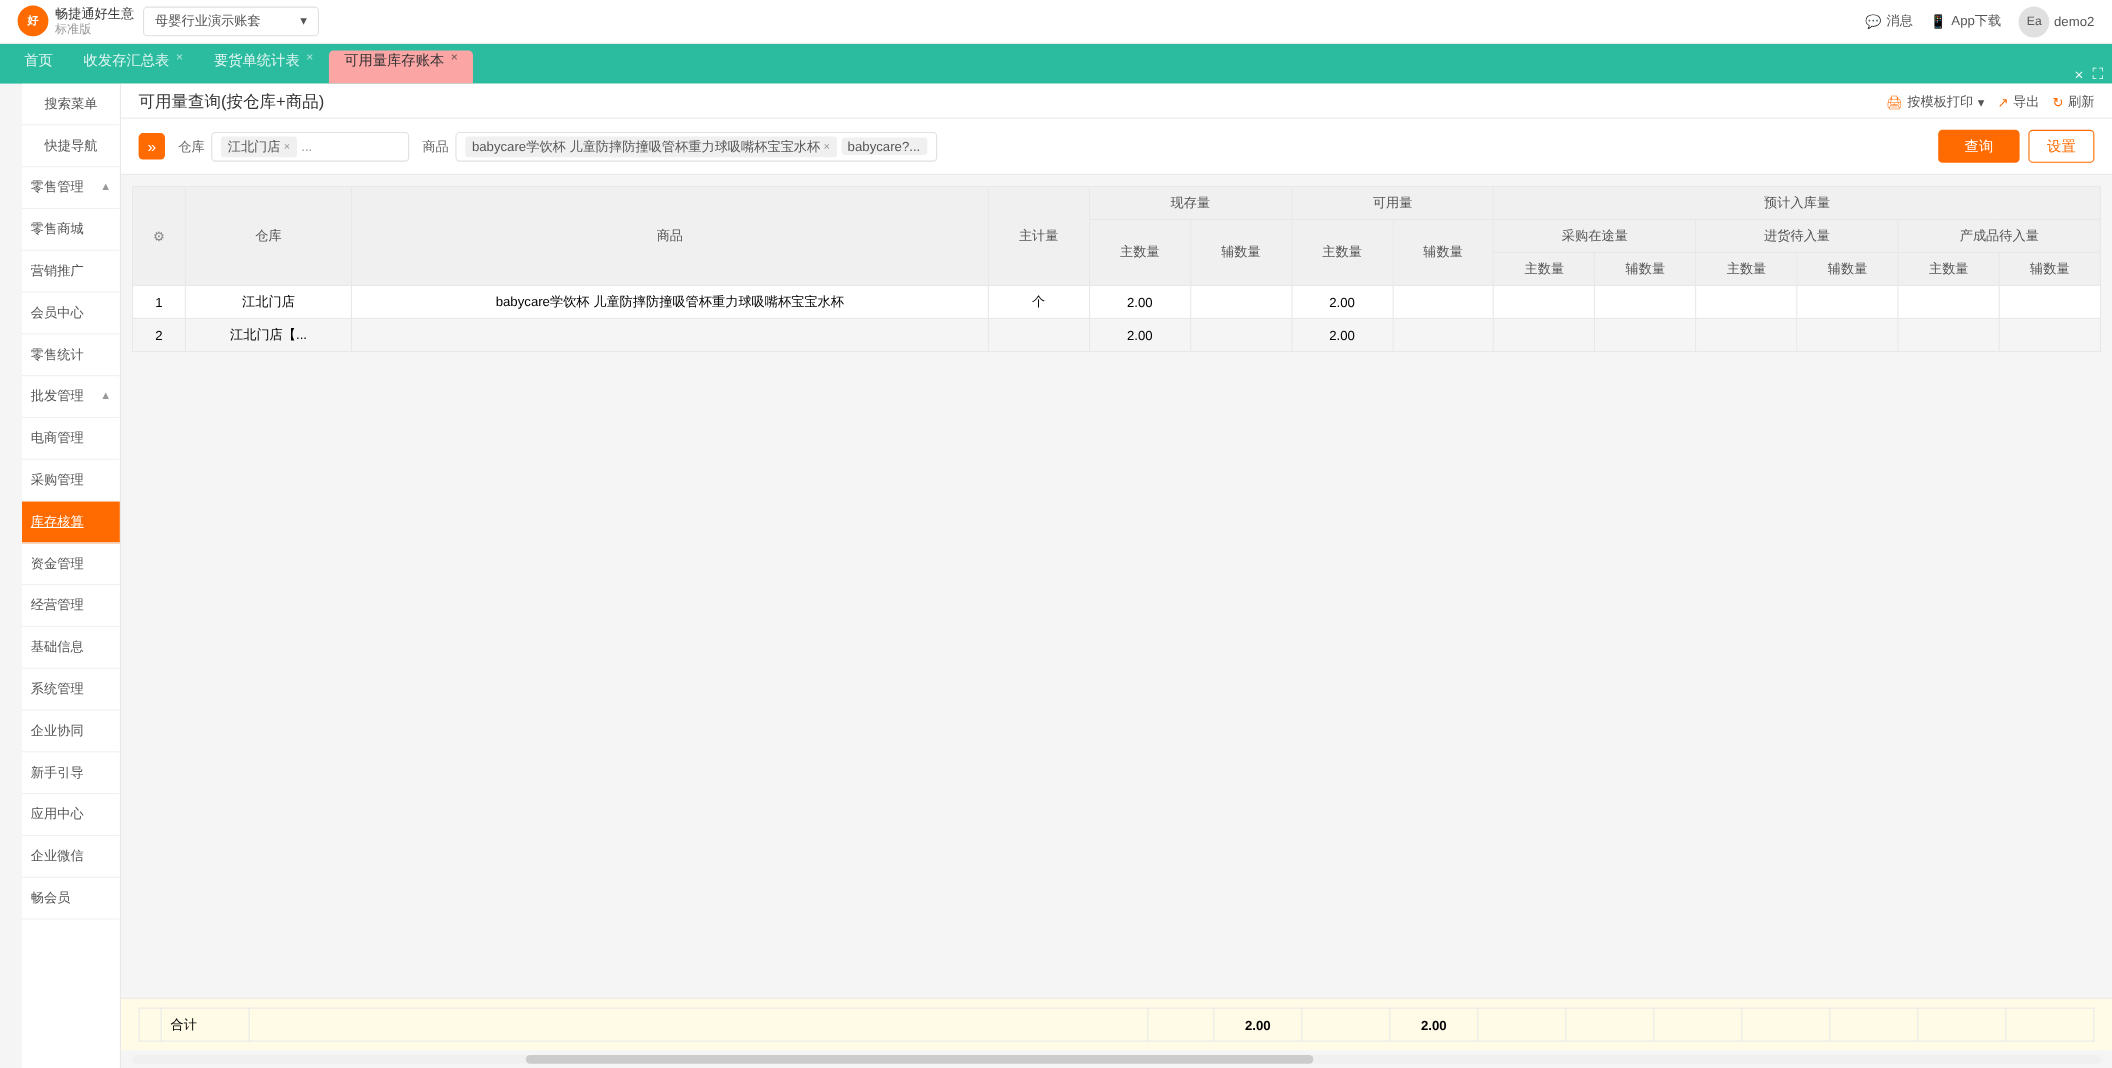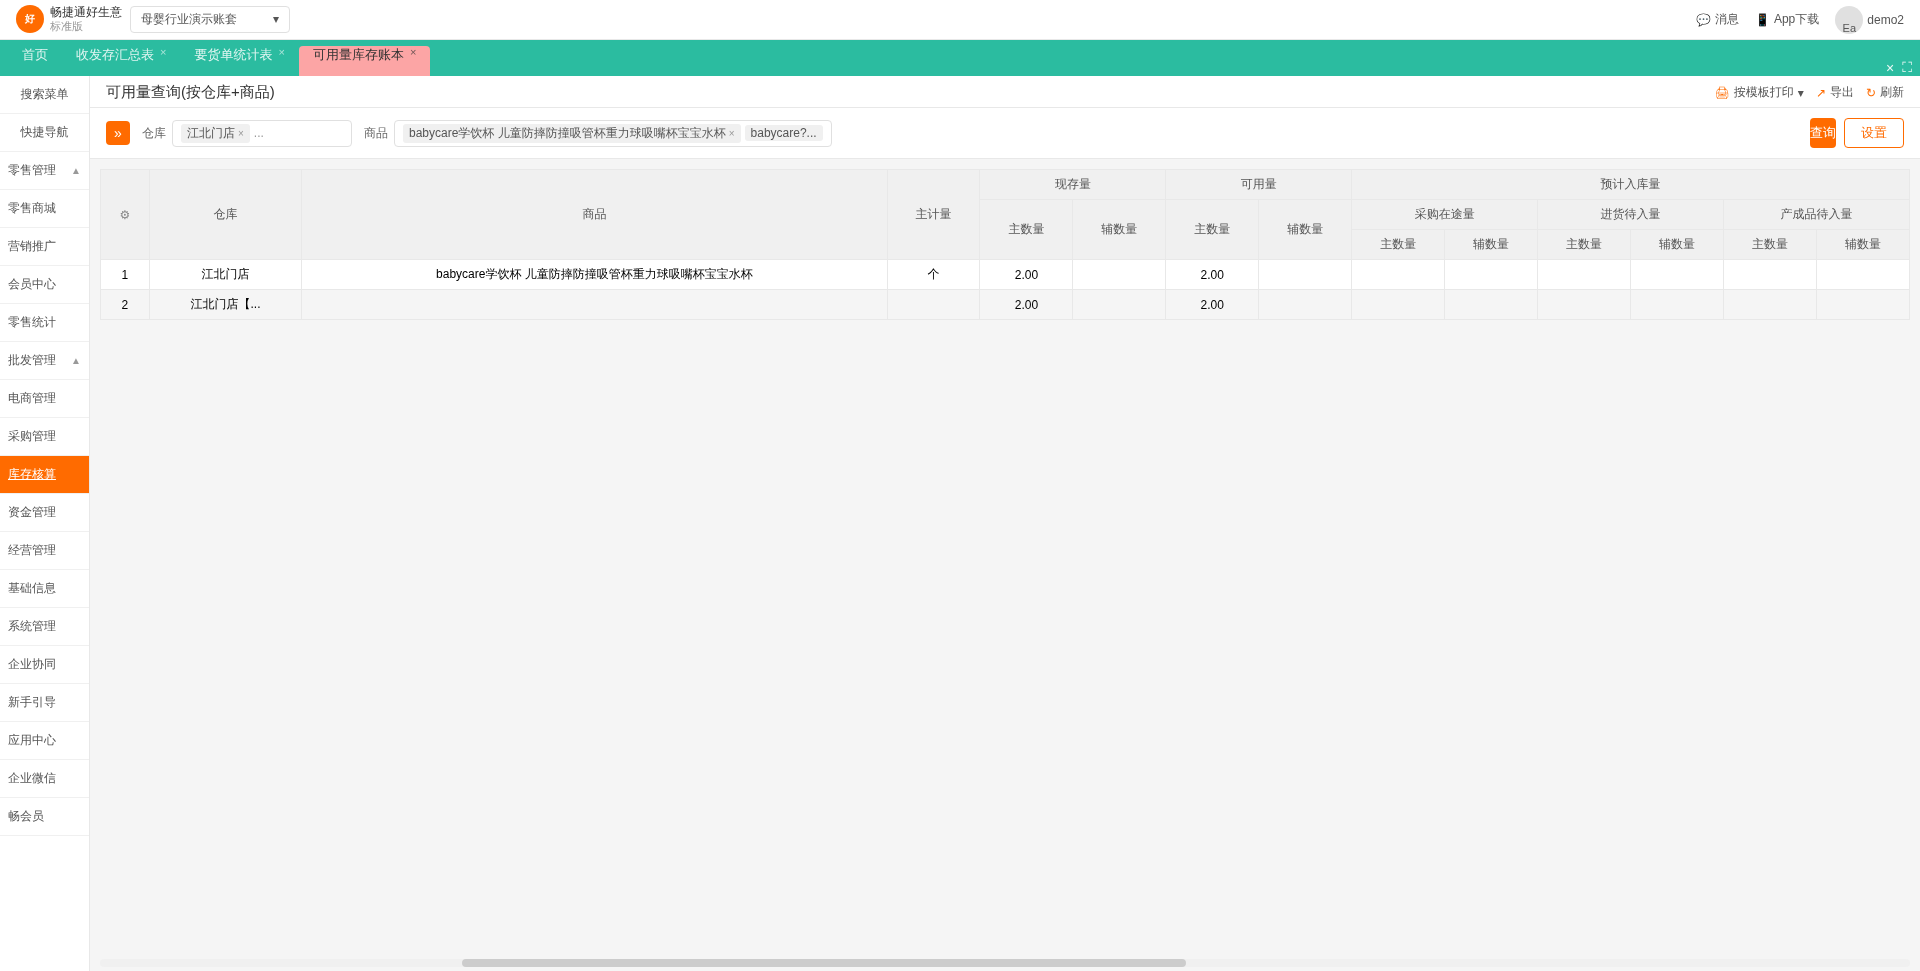--- a/index.html
+++ b/index.html
@@ -17,21 +17,21 @@
       flex-shrink: 0;
     }
     .top-bar-left { display: flex; align-items: center; gap: 8px; }
     .logo-area { display: flex; align-items: center; gap: 6px; }
     .logo-icon { width: 28px; height: 28px; background: #ff6b00; border-radius: 50%; display: flex; align-items: center; justify-content: center; color: white; font-size: 10px; font-weight: bold; }
     .brand-text { font-size: 12px; color: #333; line-height: 1.2; }
     .brand-sub { font-size: 11px; color: #999; }
     .industry-selector { display: flex; align-items: center; gap: 4px; padding: 4px 10px; border: 1px solid #e0e0e0; border-radius: 4px; cursor: pointer; background: #fff; font-size: 12px; color: #555; min-width: 160px; justify-content: space-between; }
     .top-bar-right { display: flex; align-items: center; gap: 16px; }
     .top-btn { display: flex; align-items: center; gap: 4px; font-size: 12px; color: #555; cursor: pointer; }
-    .user-avatar { width: 28px; height: 28px; border-radius: 50%; background: #e0e0e0; overflow: hidden; display: flex; align-items: flex-end; justify-content: center; font-size: 11px; color: #555; }
+    .user-avatar { width: 28px; height: 28px; border-radius: 50%; background: #e0e0e0; overflow: hidden; display: flex; align-items: center; justify-content: center; font-size: 11px; color: #555; }
 
     
     .tab-bar {
       height: 36px;
       background: #2bbca0;
       display: flex;
       align-items: flex-end;
       padding: 0 8px;
       flex-shrink: 0;
     }
@@ -60,20 +60,21 @@
 
     
     .sidebar {
       width: 90px;
       background: #fff;
       border-right: 1px solid #e8e8e8;
       display: flex;
       flex-direction: column;
       flex-shrink: 0;
       overflow-y: auto;
+      margin-left: 20px;
     }
     .sidebar-section-btn {
       padding: 10px 8px;
       text-align: center;
       font-size: 12px;
       color: #555;
       cursor: pointer;
       border-bottom: 1px solid #f0f0f0;
     }
     .sidebar-item {
@@ -142,21 +143,21 @@
     .filter-tag {
       background: #f0f0f0; border-radius: 3px;
       padding: 1px 6px; font-size: 12px; color: #555;
       display: flex; align-items: center; gap: 3px;
     }
     .filter-tag .remove { cursor: pointer; color: #999; font-size: 10px; }
     .filter-ellipsis { color: #999; font-size: 12px; cursor: pointer; }
     .filter-actions { margin-left: auto; display: flex; gap: 8px; }
     .btn-query {
       background: #ff6b00; color: white; border: none;
-      padding: 5px 0; border-radius: 4px; cursor: pointer; font-size: 13px;
+      padding: 5px 24px; border-radius: 4px; cursor: pointer; font-size: 13px;
     }
     .btn-settings {
       background: white; color: #ff6b00; border: 1px solid #ff6b00;
       padding: 5px 16px; border-radius: 4px; cursor: pointer; font-size: 13px;
     }
 
     
     .table-container {
       flex: 1;
       overflow: auto;
@@ -452,20 +453,42 @@
             <td></td>
             <td></td>
             <td></td>
             <td></td>
             <td></td>
           </tr>
         </tbody>
       </table>
     </div>
 
+    <div class="bottom-bar">
+      <table style="width:100%; border-collapse:collapse; font-size:12px; background:#fffbe6;">
+        <tbody>
+            <tr>
+          <td style="width:20px; border:1px solid #e8e8e8; padding:6px 8px;"></td>
+          <td style="border:1px solid #e8e8e8; padding:6px 8px; width:80px;">合计</td>
+          <td style="border:1px solid #e8e8e8; padding:6px 8px; min-width:200px;"></td>
+          <td style="border:1px solid #e8e8e8; padding:6px 8px; width:60px;"></td>
+          <td style="border:1px solid #e8e8e8; padding:6px 8px; width:80px; text-align:center; font-weight:600;">2.00</td>
+          <td style="border:1px solid #e8e8e8; padding:6px 8px; width:80px;"></td>
+          <td style="border:1px solid #e8e8e8; padding:6px 8px; width:80px; text-align:center; font-weight:600;">2.00</td>
+          <td style="border:1px solid #e8e8e8; padding:6px 8px; width:80px;"></td>
+          <td style="border:1px solid #e8e8e8; padding:6px 8px; width:80px;"></td>
+          <td style="border:1px solid #e8e8e8; padding:6px 8px; width:80px;"></td>
+          <td style="border:1px solid #e8e8e8; padding:6px 8px; width:80px;"></td>
+          <td style="border:1px solid #e8e8e8; padding:6px 8px; width:80px;"></td>
+          <td style="border:1px solid #e8e8e8; padding:6px 8px; width:80px;"></td>
+          <td style="border:1px solid #e8e8e8; padding:6px 8px; width:80px;"></td>
+        </tr>
+      </tbody>
+        </table>
+    </div>
 
     <div style="padding:4px 10px; background:#f5f5f5;">
       <div class="scrollbar-area">
         <div class="scrollbar-thumb"></div>
       </div>
     </div>
   </div>
 </div>
 
 </body></html>

